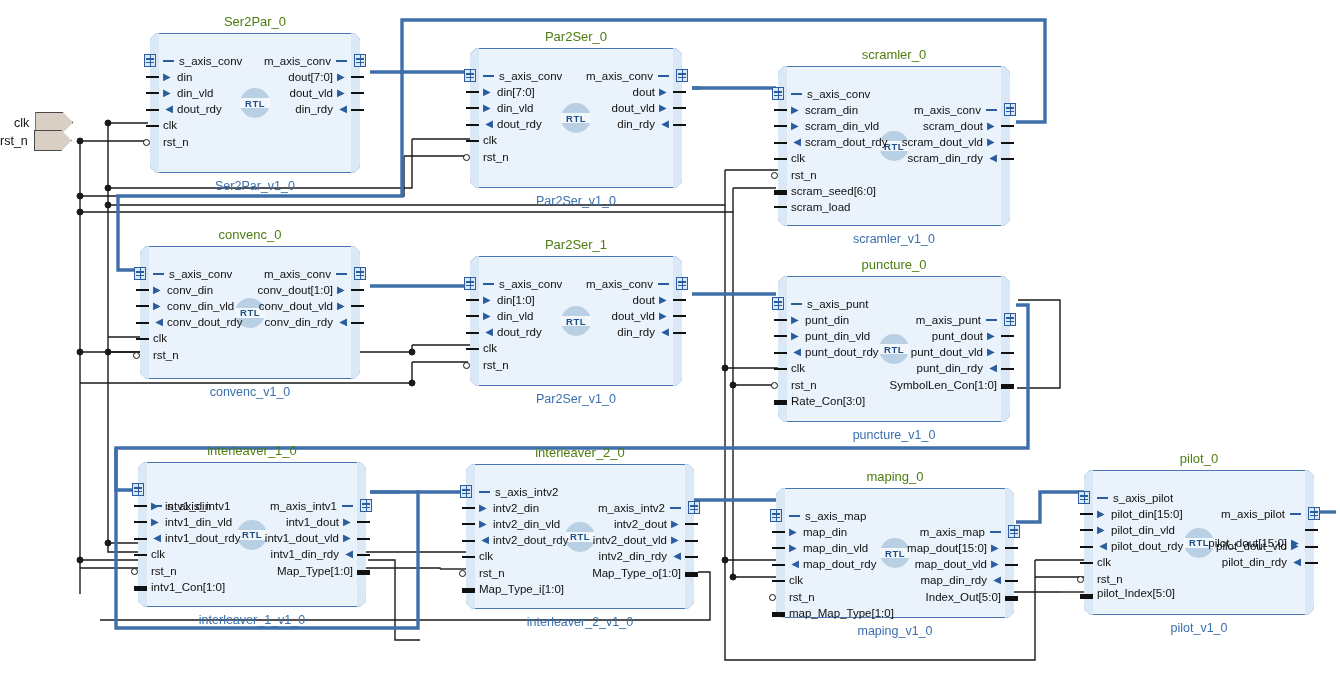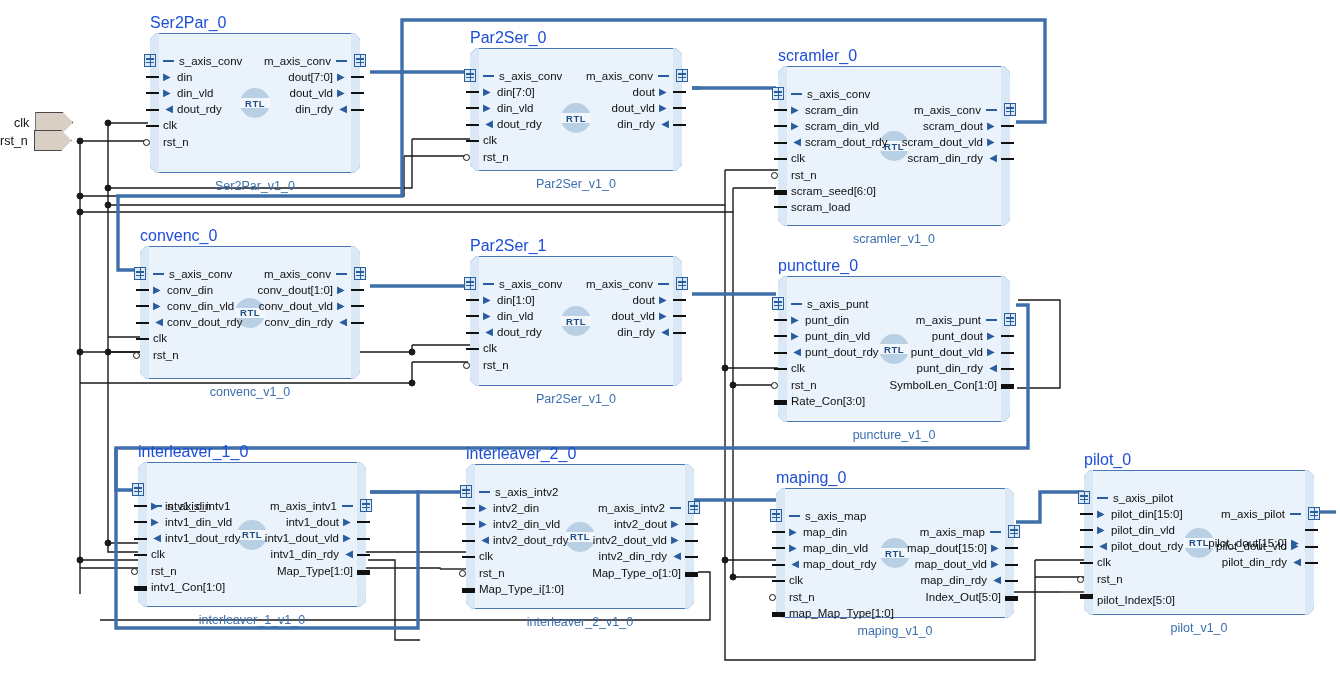--- a/index.html
+++ b/index.html
@@ -9,22 +9,22 @@
   svg.wires{position:absolute;left:0;top:0;width:1340px;height:680px;}
 
   
   .block{position:absolute;box-sizing:border-box;}
   .blk-body{position:absolute;left:0;top:0;right:0;bottom:0;
             background:#eaf2fb;border:1px solid #4a77b4;border-radius:9px;}
   .pincol{position:absolute;top:0;bottom:0;width:9px;background:#dbe9f7;}
   .pincol.l{left:0;border-top-left-radius:9px;border-bottom-left-radius:9px;}
   .pincol.r{right:0;border-top-right-radius:9px;border-bottom-right-radius:9px;}
 
-  .blk-title{position:absolute;width:100%;top:-19px;left:0;
-             font-size:16px;color:#1d4ed8;white-space:nowrap;}
+  .blk-title{position:absolute;width:100%;text-align:center;top:-19px;left:0;
+             font-size:13px;color:#4d7c0f;white-space:nowrap;}
   .blk-sub{position:absolute;width:100%;text-align:center;bottom:-20px;left:0;
            font-size:12.5px;color:#3a6fb0;white-space:nowrap;}
 
   .rtl-badge{position:absolute;width:30px;height:30px;border-radius:50%;
              background:#b9cfe4;display:flex;align-items:center;justify-content:center;}
   .rtl-badge::before{content:"";position:absolute;left:0;right:0;top:10px;height:10px;
                      background:#f2f7fc;}
   .rtl-badge span{position:relative;font-size:9.5px;font-weight:bold;color:#1f4e87;
                   letter-spacing:.5px;font-family:"Liberation Sans",sans-serif;}
 
@@ -240,21 +240,21 @@
                <span class="iface-lbl">dout_vld</span>
                <span class="arr r">▶</span>
              </div>
         <div class="stub r" style="top:59.4px;"></div>
         <div class="pin out" style="top:68.6px;">
                <span class="iface-lbl">din_rdy</span>
                <span class="arr l">◀</span>
              </div>
         <div class="stub r" style="top:75.6px;"></div>
       </div>
-      <div class="block" style="left: 470px; top: 48px; width: 212px; height: 123px;">
+      <div class="block" style="left: 470px; top: 48px; width: 212px; height: 140px;">
         <div class="blk-body"></div>
         <div class="pincol l"></div>
         <div class="pincol r"></div>
         <div class="blk-title">Par2Ser_0</div>
         <div class="blk-sub">Par2Ser_v1_0</div>
         <div class="rtl-badge" style="left:91px;top:55px;">
              <span>RTL</span>
            </div>
         <div class="pin in" style="top:20px;">
                <span class="dash"></span>
@@ -843,21 +843,21 @@
         <div class="pin in" style="top:84.8px;">
 
                <span class="iface-lbl">clk</span>
              </div>
         <div class="stub l" style="top:91.8px;"></div>
         <div class="pin in" style="top:101px;">
 
                <span class="iface-lbl">rst_n</span>
              </div>
         <div class="stub l inv" style="top:108px;"></div>
-        <div class="pin in" style="top:122px;">
+        <div class="pin in" style="top:115px;">
 
                <span class="iface-lbl">pilot_Index[5:0]</span>
              </div>
         <div class="stub l bus" style="top:124.19999999999999px;"></div>
         <div class="pin out" style="top:36.2px;">
                <span class="iface-lbl">m_axis_pilot</span>
                <span class="dash"></span>
              </div>
         <div class="iface" style="right:-6px;top:37.2px;">
           <i></i>

